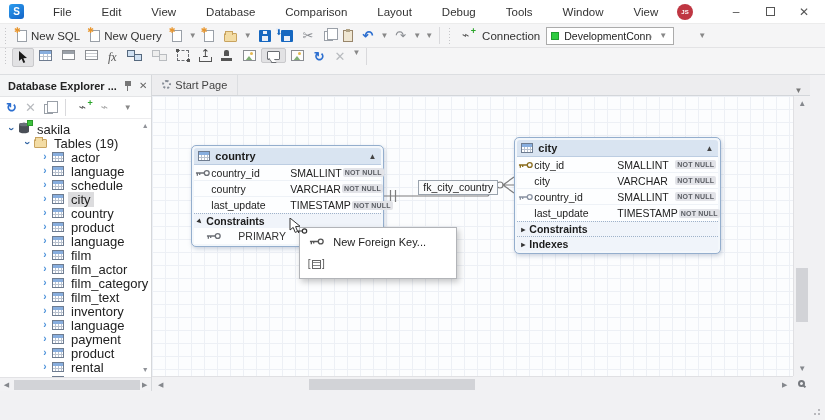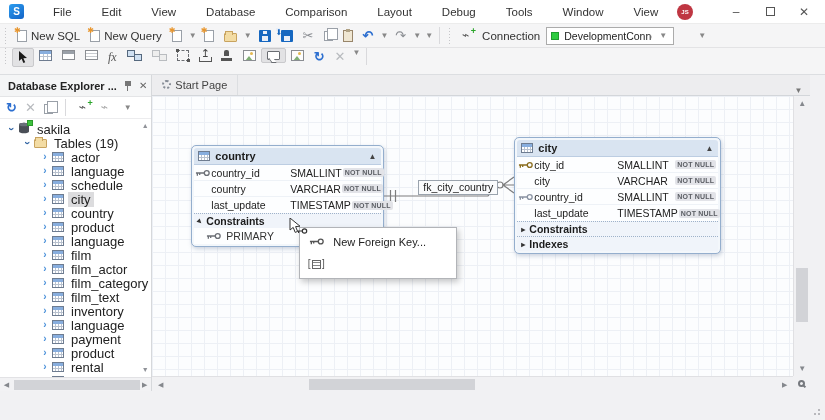--- a/index.html
+++ b/index.html
@@ -189,21 +189,21 @@
   .ent-row .cname { color:#222; }
   .ent-row .ctype { color:#222; }
   .badge { font-size:7px; font-weight:bold; color:#5a5d63; background:#e2e3e8;
     border-radius:2px; padding:1px 2px; text-align:center; justify-self:end; margin-right:2px;
     letter-spacing:.2px; }
   .keyicon { justify-self:center; }
   .ent-section { height:15px; display:flex; align-items:center; gap:4px; padding:0 4px;
     background:#f0f4fa; border-top:1px dotted #9fb2c9; font-weight:bold; color:#1c1c1c; }
   .sec-arrow { font-size:8px; color:#333; }
   .sec-arrow.open { display:inline-block; transform:rotate(45deg); }
-  .ent-item { display:flex; align-items:center; height:16px; padding-left:12px; gap:5px;
+  .ent-item { display:flex; align-items:center; height:16px; padding-left:12px; gap:17px;
     background:#fdfeff; }
 
   
   .rel-svg { position:absolute; left:0; top:0; pointer-events:none; }
   .rel-label { position:absolute; left:266px; top:84px; height:15px; background:#fafbfc;
     border:1px solid #9aa3ad; font-size:10.5px; color:#222; padding:0 4px; line-height:13px; }
 
   
   .ctxmenu { position:absolute; left:147px; top:131px; width:158px; background:#fff;
     border:1px solid #b2b4b8; box-shadow:2px 3px 6px rgba(0,0,0,.22); padding:2px 0; }

